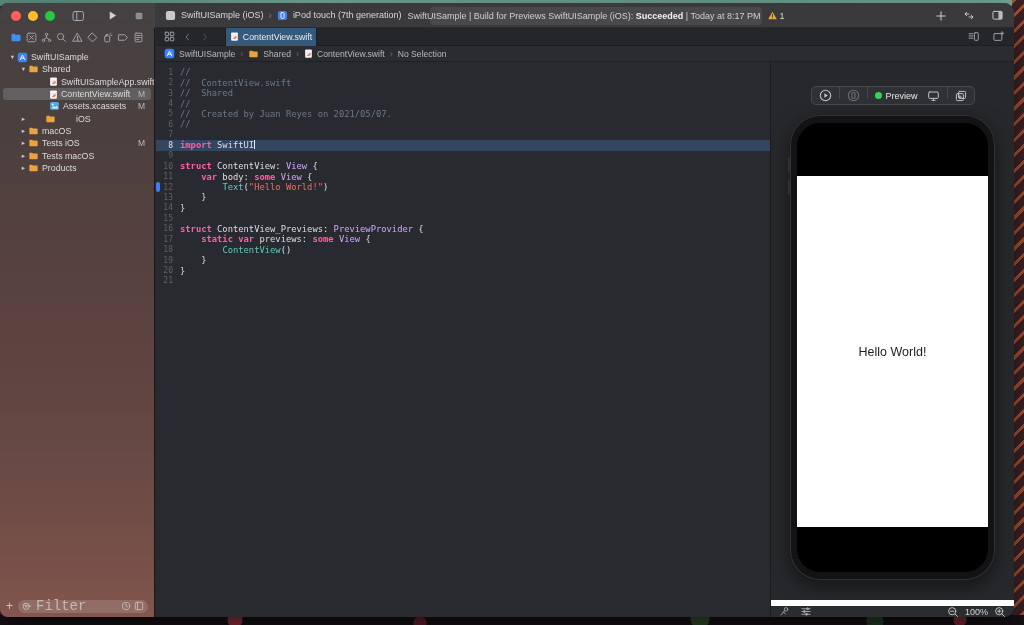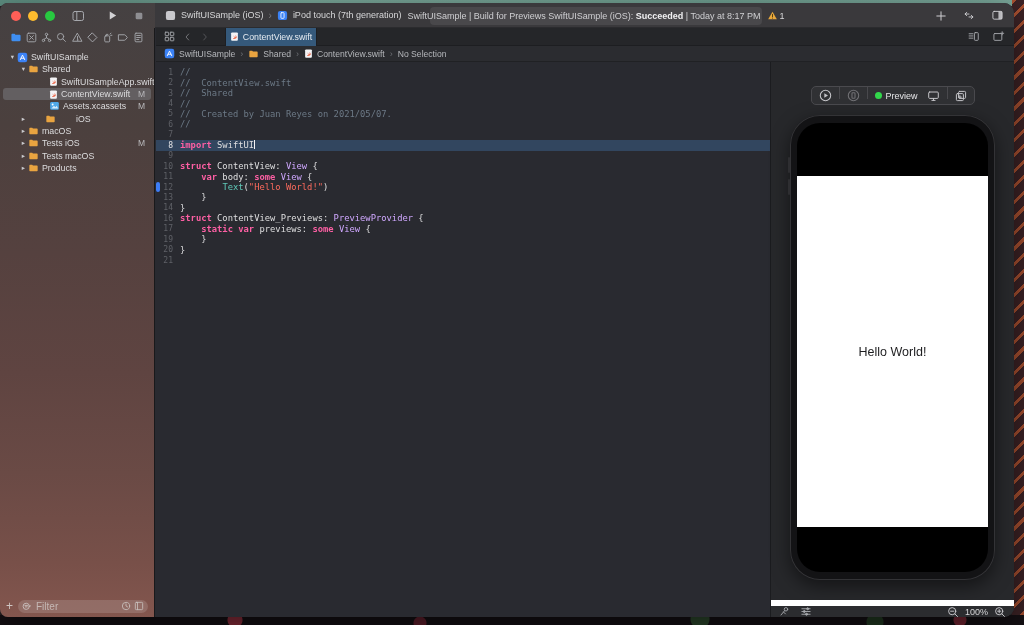--- a/index.html
+++ b/index.html
@@ -48,21 +48,21 @@
   .file-tree { flex:1; padding-top:5px; overflow:hidden; }
   .tree-row { height:12.3px; display:flex; align-items:center; font-size:8.8px; color:#dcdcde;
     position:relative; margin:0 3px; border-radius:3px; }
   .tree-row.selected { background:rgba(120,120,126,.55); }
   .tree-chev { width:9px; text-align:center; font-size:6.5px; color:#c9c9cc; flex:0 0 9px; }
   .tree-label { margin-left:3px; white-space:nowrap; }
   .tree-badge { position:absolute; right:6px; font-size:8.5px; color:#b9b9bc; }
   .filter-bar { height:16px; margin-bottom:3px; display:flex; align-items:center; padding:0 6px; gap:5px; }
   .filter-pill { flex:1; height:13px; border-radius:7px; background:rgba(255,255,255,.14);
     display:flex; align-items:center; padding:0 4px; gap:3px; }
-  .filter-text { flex:1; font-size:10px; color:#c5b8b5; }
+  .filter-text { flex:1; font-size:14px; color:#c5b8b5;font-family:Liberation Mono, monospace; }
   .plus-sign { color:#cfc6c3; font-size:12px; line-height:10px; }
 
   
   .center { position:absolute; left:156px; top:25px; right:0; bottom:0; display:flex; flex-direction:column; }
   .tabbar { height:18px; background:#252629; border-bottom:1px solid #1d1e21; display:flex; align-items:center; position:relative; }
   .tabbar-icons { display:flex; align-items:center; gap:9px; padding:0 8px; }
   .tab { margin-left:8px; width:92px; height:18px; background:#35597b; display:flex; align-items:center;
     justify-content:center; gap:4px; font-size:8.8px; color:#e6ecf2;
     border-left:1px solid #1d1e21; border-right:1px solid #1d1e21; }
   .tab-trailing { position:absolute; right:9px; display:flex; gap:12px; align-items:center; }
@@ -517,26 +517,34 @@
           </div>
           <div class="code-row">
             <span class="lnum">13</span>
             <span class="ctext"><span class="tk-p">    }</span></span>
           </div>
           <div class="code-row">
             <span class="lnum">14</span>
             <span class="ctext"><span class="tk-p">}</span></span>
           </div>
           <div class="code-row">
+            <span class="lnum">15</span>
+            <span class="ctext"></span>
+          </div>
+          <div class="code-row">
             <span class="lnum">16</span>
             <span class="ctext"><span class="tk-k">struct</span><span class="tk-p"> ContentView_Previews: </span><span class="tk-t">PreviewProvider</span><span class="tk-p"> {</span></span>
           </div>
           <div class="code-row">
             <span class="lnum">17</span>
             <span class="ctext"><span class="tk-p">    </span><span class="tk-k">static</span><span class="tk-p"> </span><span class="tk-k">var</span><span class="tk-p"> previews: </span><span class="tk-k">some</span><span class="tk-p"> </span><span class="tk-t">View</span><span class="tk-p"> {</span></span>
+          </div>
+          <div class="code-row">
+            <span class="lnum">18</span>
+            <span class="ctext"><span class="tk-p">        </span><span class="tk-y">ContentView</span><span class="tk-p">()</span></span>
           </div>
           <div class="code-row">
             <span class="lnum">19</span>
             <span class="ctext"><span class="tk-p">    }</span></span>
           </div>
           <div class="code-row">
             <span class="lnum">20</span>
             <span class="ctext"><span class="tk-p">}</span></span>
           </div>
           <div class="code-row">

